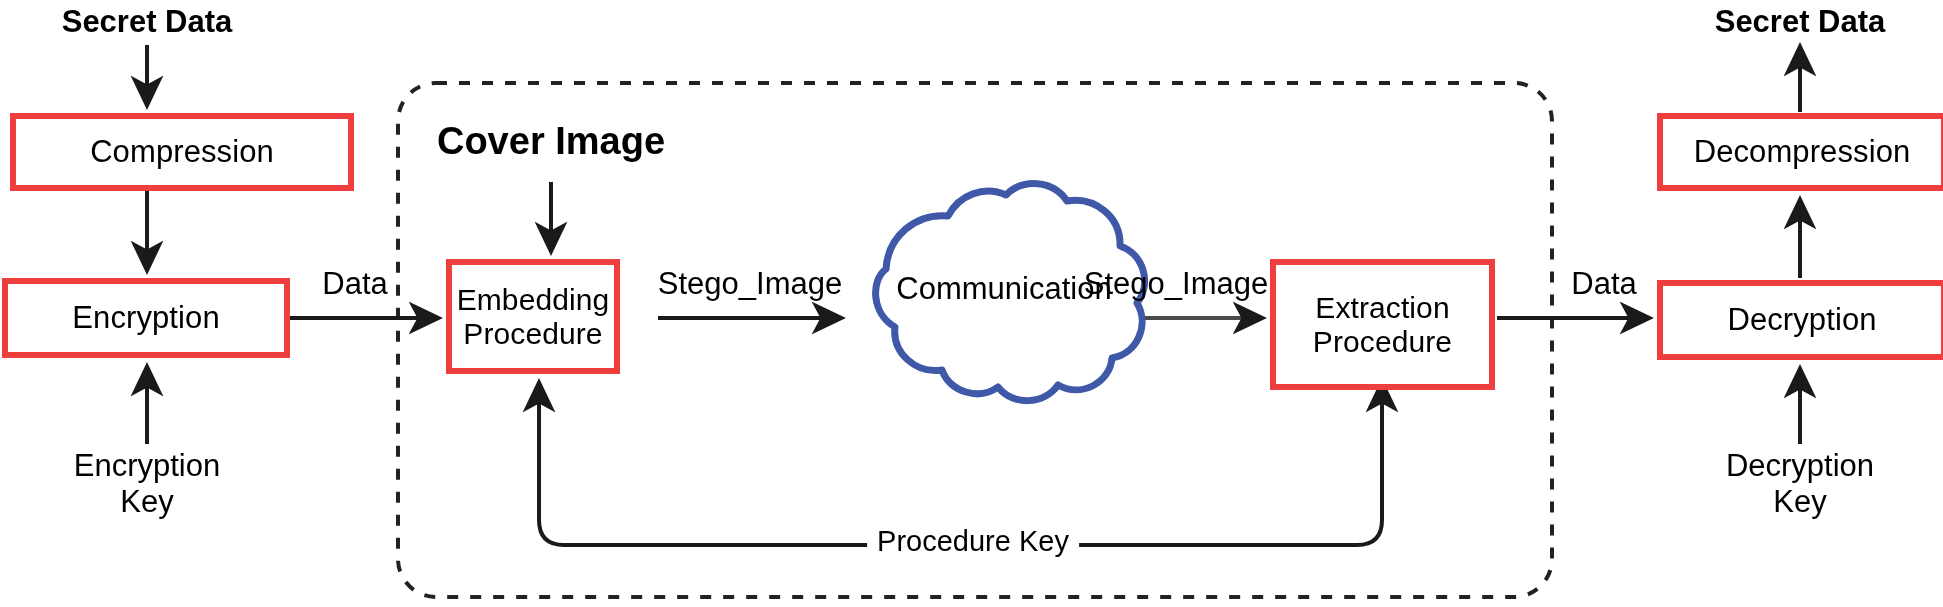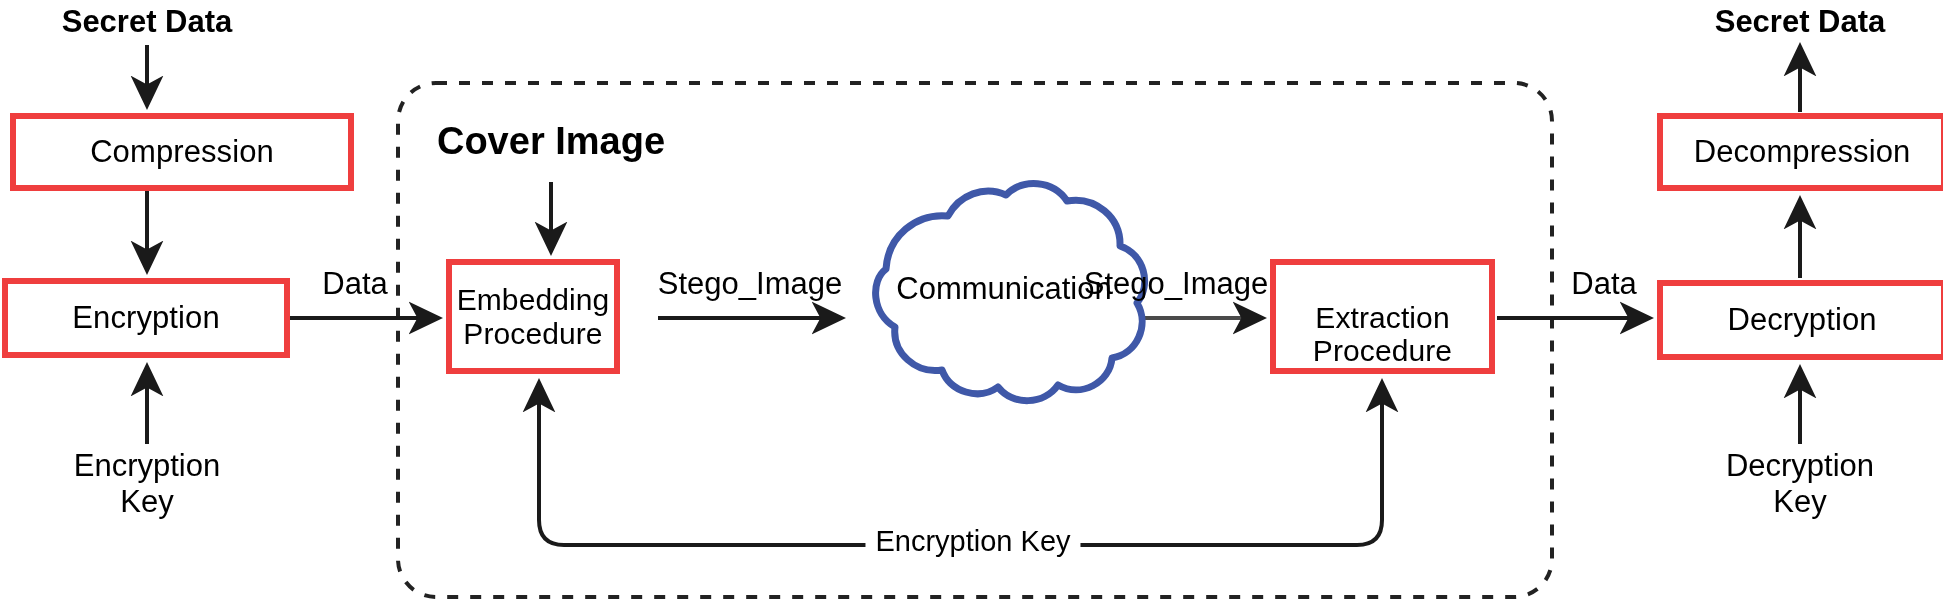--- a/index.html
+++ b/index.html
@@ -131,21 +131,21 @@
 
   <div class="node-box" style="left:2px; top:278px; width:288px; height:80px; font-size:31px;">
     <span>Encryption</span>
   </div>
 
   <div class="node-box" style="left:446px; top:259px; width:174px; height:115px; font-size:30px; white-space:pre-line;">
     <span style="white-space:pre-line;">Embedding
 Procedure</span>
   </div>
 
-  <div class="node-box" style="left:1270px; top:259px; width:225px; height:115px; font-size:30px; white-space:pre-line;align-items:flex-end;">
+  <div class="node-box" style="left:1270px; top:259px; width:225px; height:131px; font-size:30px; white-space:pre-line;">
     <span style="white-space:pre-line;">Extraction
 Procedure</span>
   </div>
 
   <div class="node-box" style="left:1657px; top:113px; width:290px; height:78px; font-size:31px;">
     <span>Decompression</span>
   </div>
 
   <div class="node-box" style="left:1657px; top:280px; width:290px; height:80px; font-size:31px;">
     <span>Decryption</span>
@@ -172,15 +172,15 @@
   <div class="lbl center bold" style="left:551px; top:120px; font-size:38px;">Cover Image</div>
 
   <div class="lbl center" style="left:355px; top:266px; font-size:31px;">Data</div>
 
   <div class="lbl center" style="left:1604px; top:266px; font-size:31px;">Data</div>
 
   <div class="lbl center" style="left:750px; top:266px; font-size:31px;">Stego_Image</div>
 
   <div class="lbl center" style="left:1176px; top:266px; font-size:31px;">Stego_Image</div>
 
-  <div class="lbl center" style="left:973px; top:525px; font-size:29px; background:#ffffff; padding:0 10px;">Encryption Key</div>
+  <div class="lbl center" style="left:973px; top:525px; font-size:29px; background:#ffffff; padding:0 10px;">Procedure Key</div>
 
 </div>
 
 </body></html>

